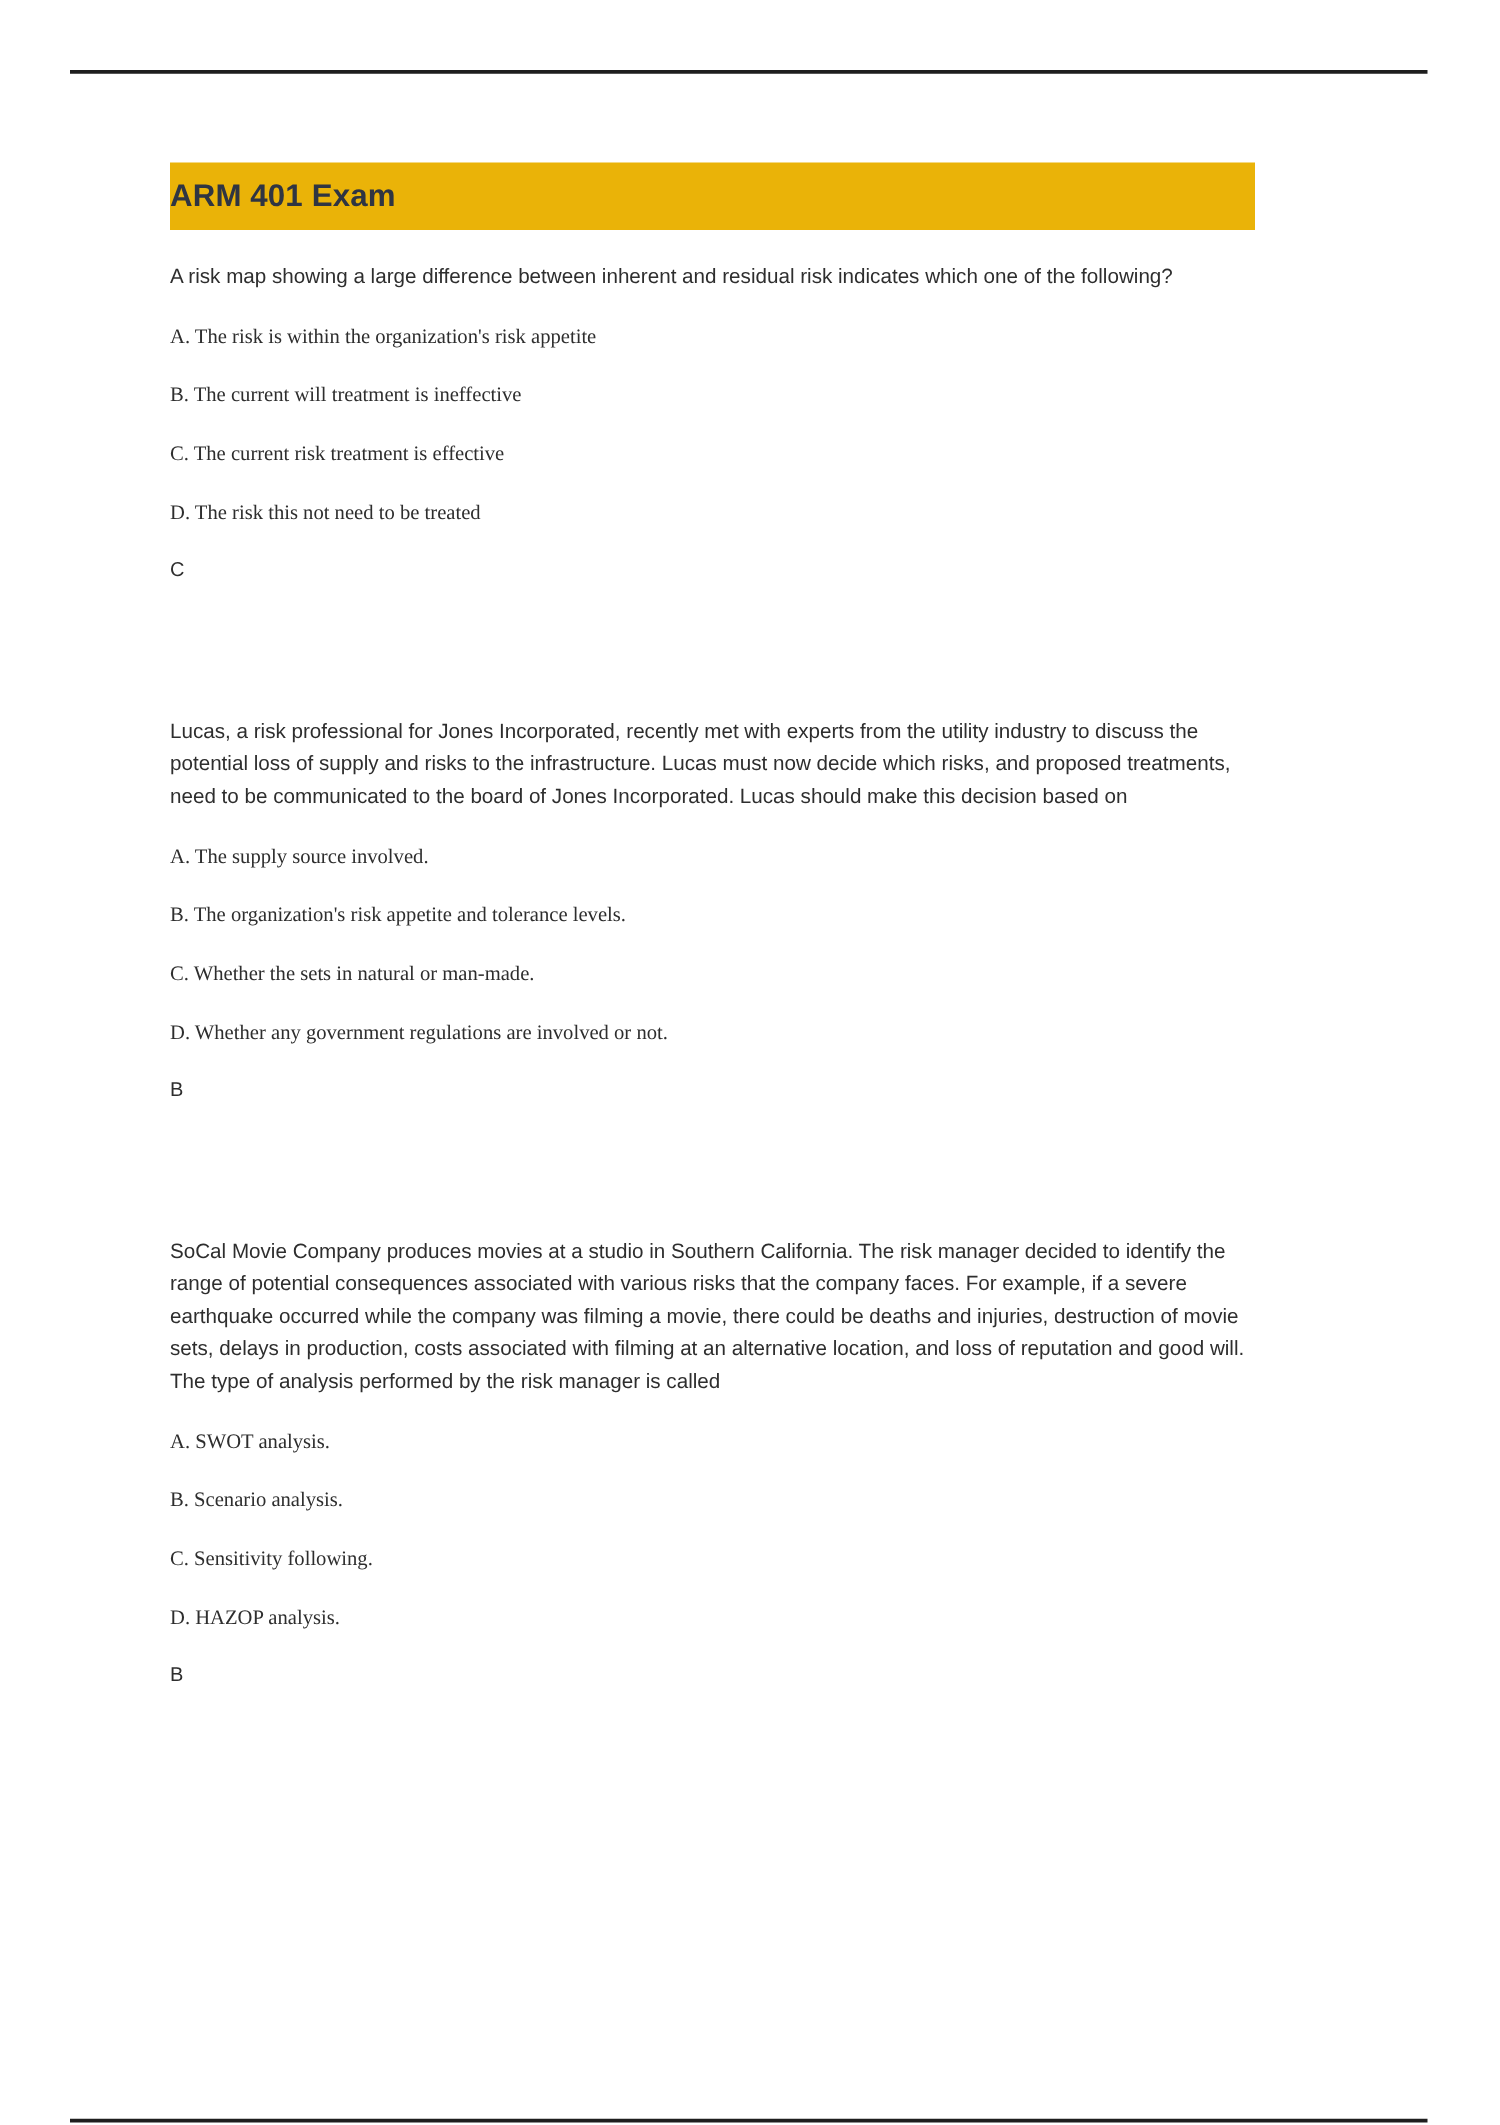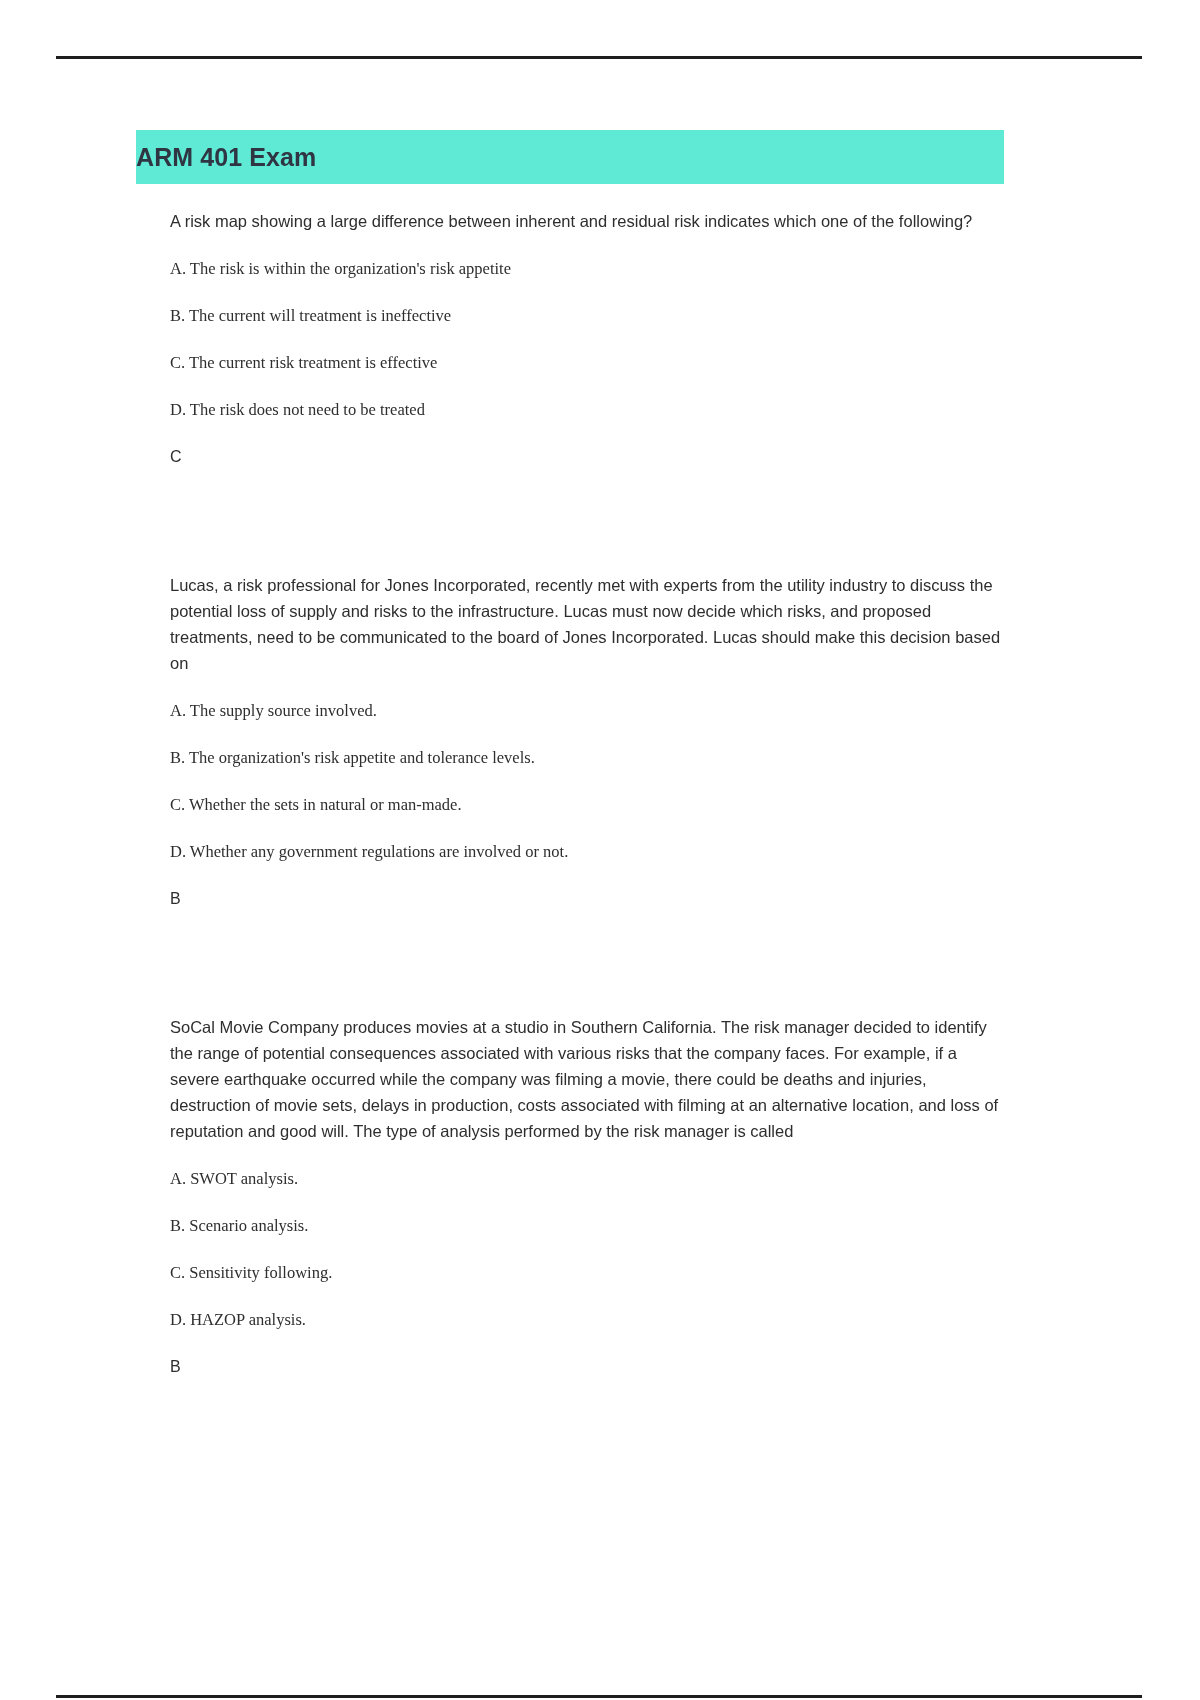--- a/index.html
+++ b/index.html
@@ -32,38 +32,37 @@
   .rule-bottom { top: 1695px; }
 
   .content {
     position: absolute;
     left: 136px;
     top: 130px;
     width: 868px;
   }
 
   .title-band {
-    background: #5eead4;
+    background: #eab308;
     width: 868px;
     box-sizing: border-box;
     padding: 12px 0 12px 0;
     margin: 0 0 24px 0;
   }
   .title-band h1 {
     margin: 0;
     font-size: 25px;
     line-height: 30px;
     font-weight: bold;
     color: #2f3542;
     letter-spacing: 0.1px;
   }
 
   .qblock {
     margin-bottom: 0;
-    margin-left: 34px;
   }
   .stem {
     font-size: 16.5px;
     line-height: 26px;
     color: #2e2e2e;
     margin: 0 0 22px 0;
     max-width: 862px;
   }
   .opt {
     font-size: 16.5px;
@@ -92,21 +91,21 @@
 
     <div class="title-band">
       <h1>ARM 401 Exam</h1>
     </div>
 
     <div class="qblock">
       <p class="stem">A risk map showing a large difference between inherent and residual risk indicates which one of the following?</p>
       <p class="opt">A. The risk is within the organization's risk appetite</p>
       <p class="opt">B. The current will treatment is ineffective</p>
       <p class="opt">C. The current risk treatment is effective</p>
-      <p class="opt">D. The risk does not need to be treated</p>
+      <p class="opt">D. The risk this not need to be treated</p>
       <p class="answer">C</p>
     </div>
 
     <div class="gap-lg"></div>
 
     <div class="qblock">
       <p class="stem">Lucas, a risk professional for Jones Incorporated, recently met with experts from the utility industry to discuss the potential loss of supply and risks to the infrastructure. Lucas must now decide which risks, and proposed treatments, need to be communicated to the board of Jones Incorporated. Lucas should make this decision based on</p>
       <p class="opt">A. The supply source involved.</p>
       <p class="opt">B. The organization's risk appetite and tolerance levels.</p>
       <p class="opt">C. Whether the sets in natural or man-made.</p>

